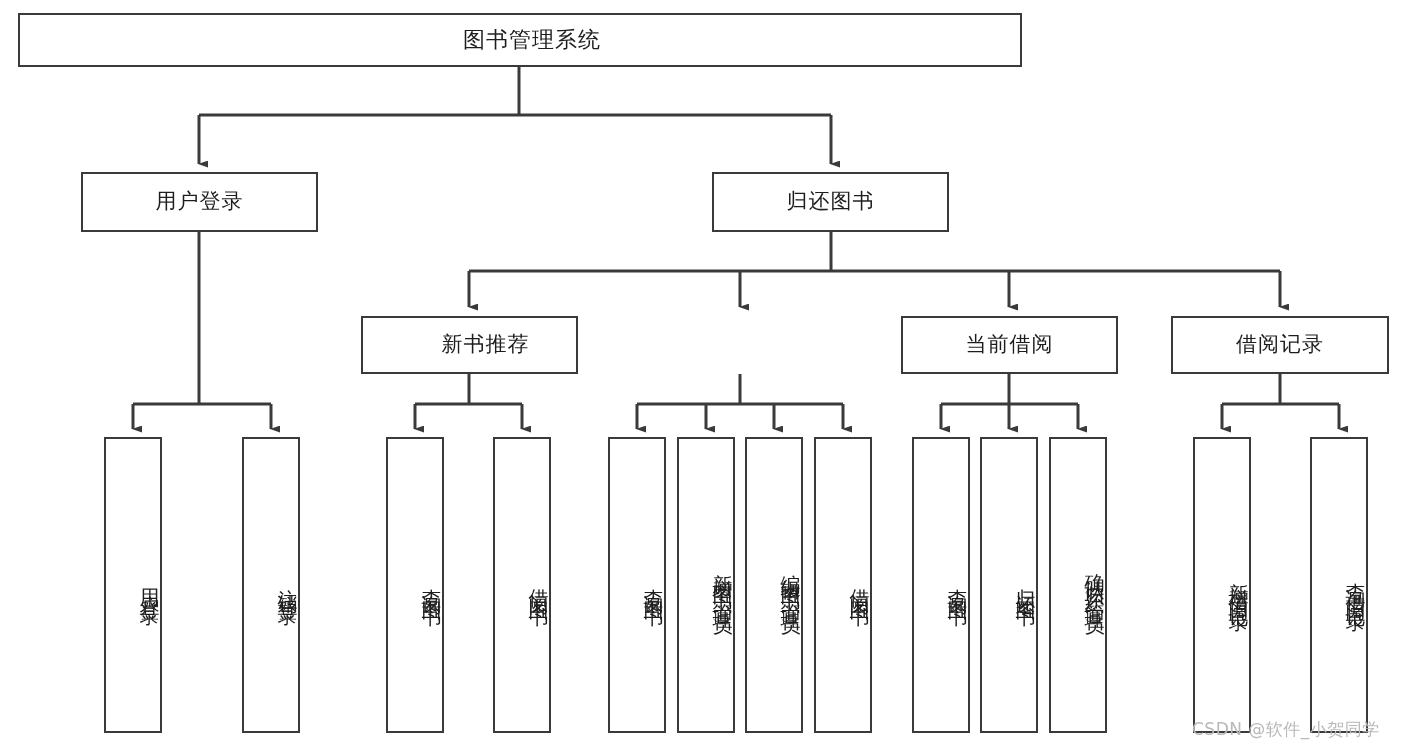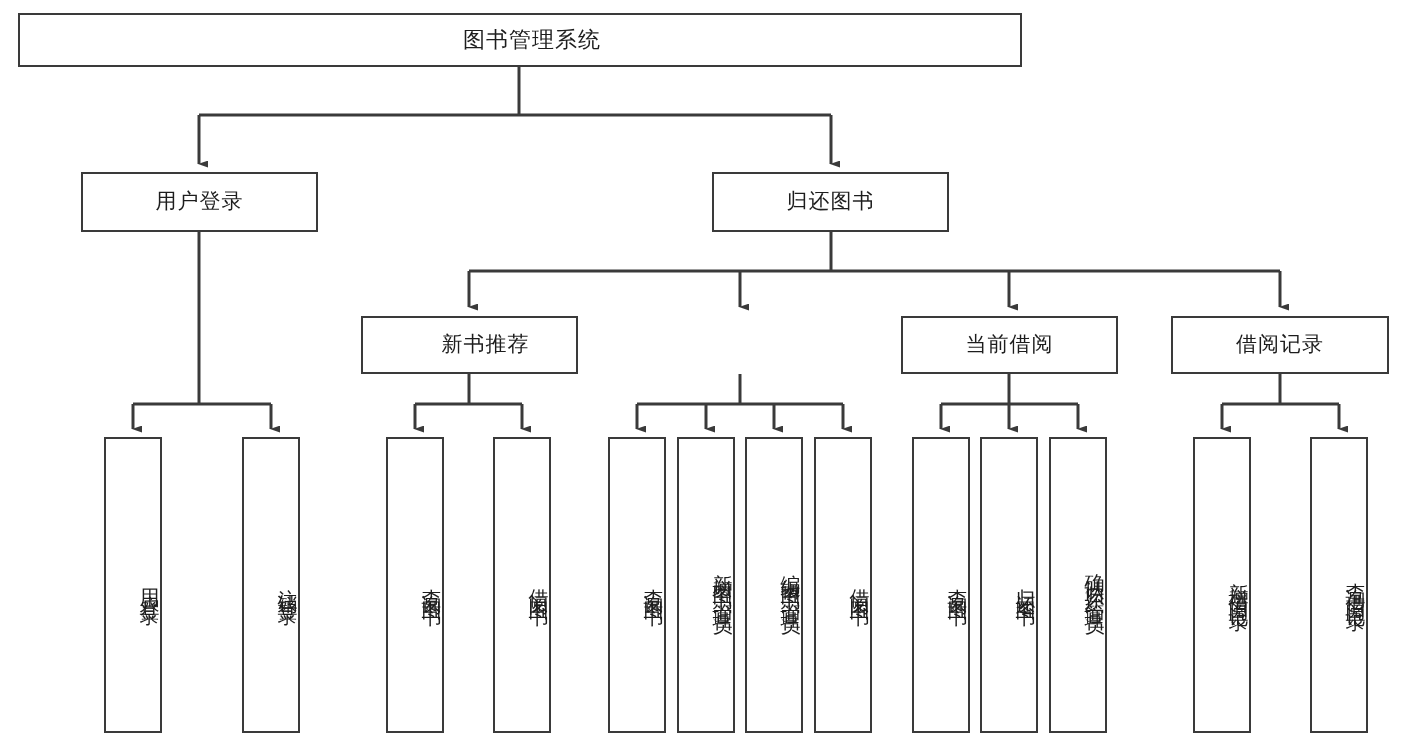--- a/index.html
+++ b/index.html
@@ -186,14 +186,15 @@
     <span>确认归还（管理员）</span>
   </div>
 
   <div class="node vertical" style="left:1193px; top:437px; width:58px; height:296px;">
     <span>新增借阅记录</span>
   </div>
   <div class="node vertical" style="left:1310px; top:437px; width:58px; height:296px;">
     <span>查询借阅记录</span>
   </div>
 
+  <div class="watermark" style="left:1192px; top:718px;">CSDN @软件_小贺同学</div>
 
 </div>
 
 </body></html>

